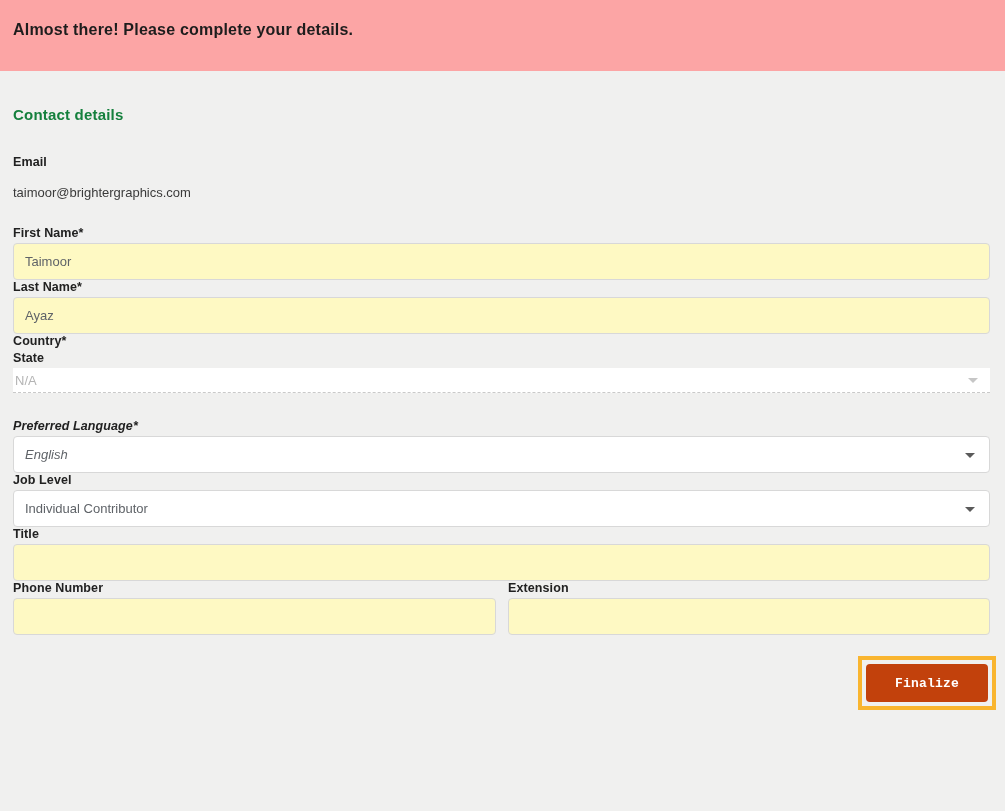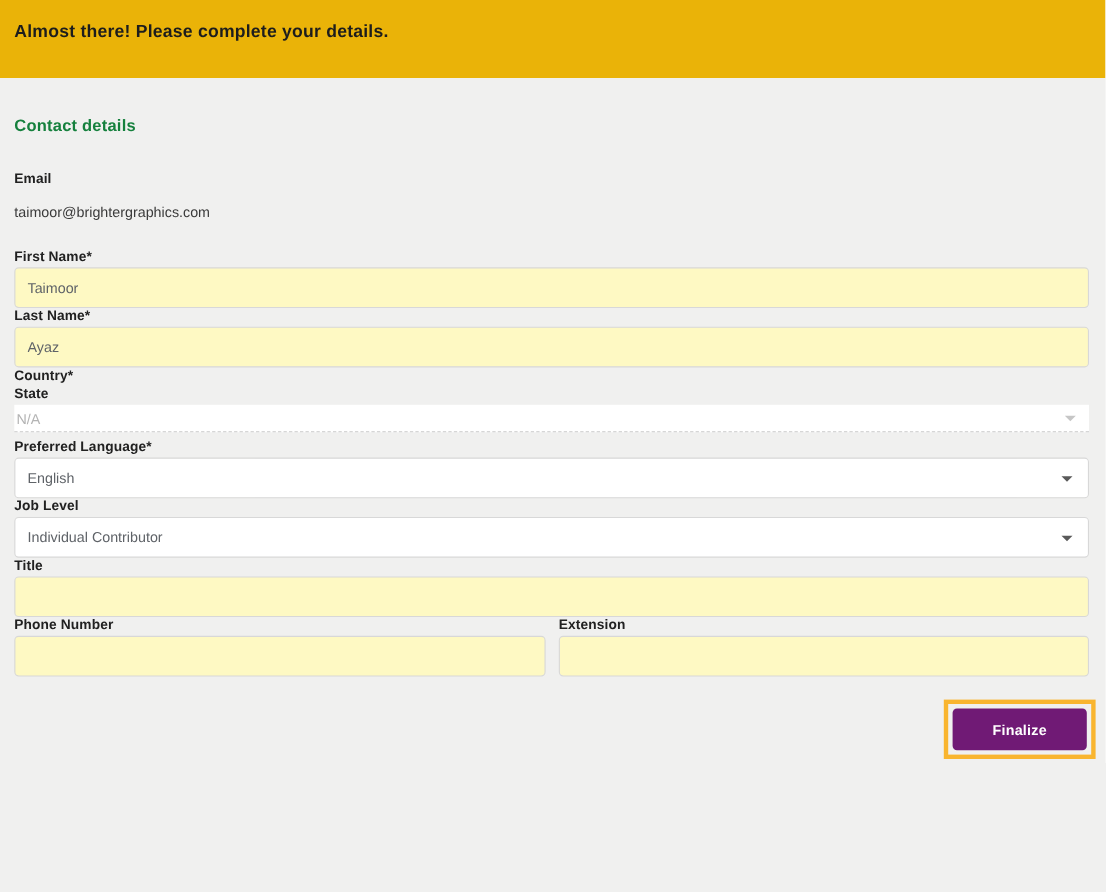--- a/index.html
+++ b/index.html
@@ -5,21 +5,21 @@
   * { margin: 0; padding: 0; box-sizing: border-box; }
   html, body { width: 1005px; height: 811px; }
   body {
     font-family: "Liberation Sans", sans-serif;
     background: #ffffff;
     overflow: hidden;
   }
 
   
   .top-bar {
-    background: #eab308;
+    background: #fca5a5;
     height: 71px;
     padding: 21px 13px 0 13px;
   }
   .top-title {
     font-size: 16px;
     font-weight: 700;
     color: #1d1d1d;
     letter-spacing: 0.2px;
   }
 
@@ -45,21 +45,21 @@
   }
   .email-label { margin-top: 32px; }
   .email-value {
     margin-top: 16px;
     font-size: 13px;
     color: #3a3a3a;
   }
 
   .field { }
   .field-first { margin-top: 26px; }
-  .field-tight { margin-top: 6px; }
+  .field-tight { margin-top: 26px; font-style: italic; }
   .field .label { display: block; margin-bottom: 3px; }
 
   .text-input {
     display: block;
     width: 100%;
     height: 37px;
     background: #fef9c3;
     border: 1px solid #d8d8d8;
     border-radius: 4px;
     padding: 0 11px;
@@ -115,25 +115,25 @@
     margin-top: 21px;
     margin-right: -6px;
   }
   .annotation-box {
     border: 4px solid #f9b52f;
     padding: 4px;
   }
   .finalize-btn {
     width: 122px;
     height: 38px;
-    background: #701a75;
+    background: #c2410c;
     border: none;
     border-radius: 4px;
     color: #ffffff;
-    font-family: Liberation Sans, sans-serif;
+    font-family: Liberation Mono, monospace;
     font-size: 13px;
     font-weight: 700;
     cursor: pointer;
     letter-spacing: 0.2px;
   }
 </style>
 </head>
 <body>
 
 <div class="top-bar">

